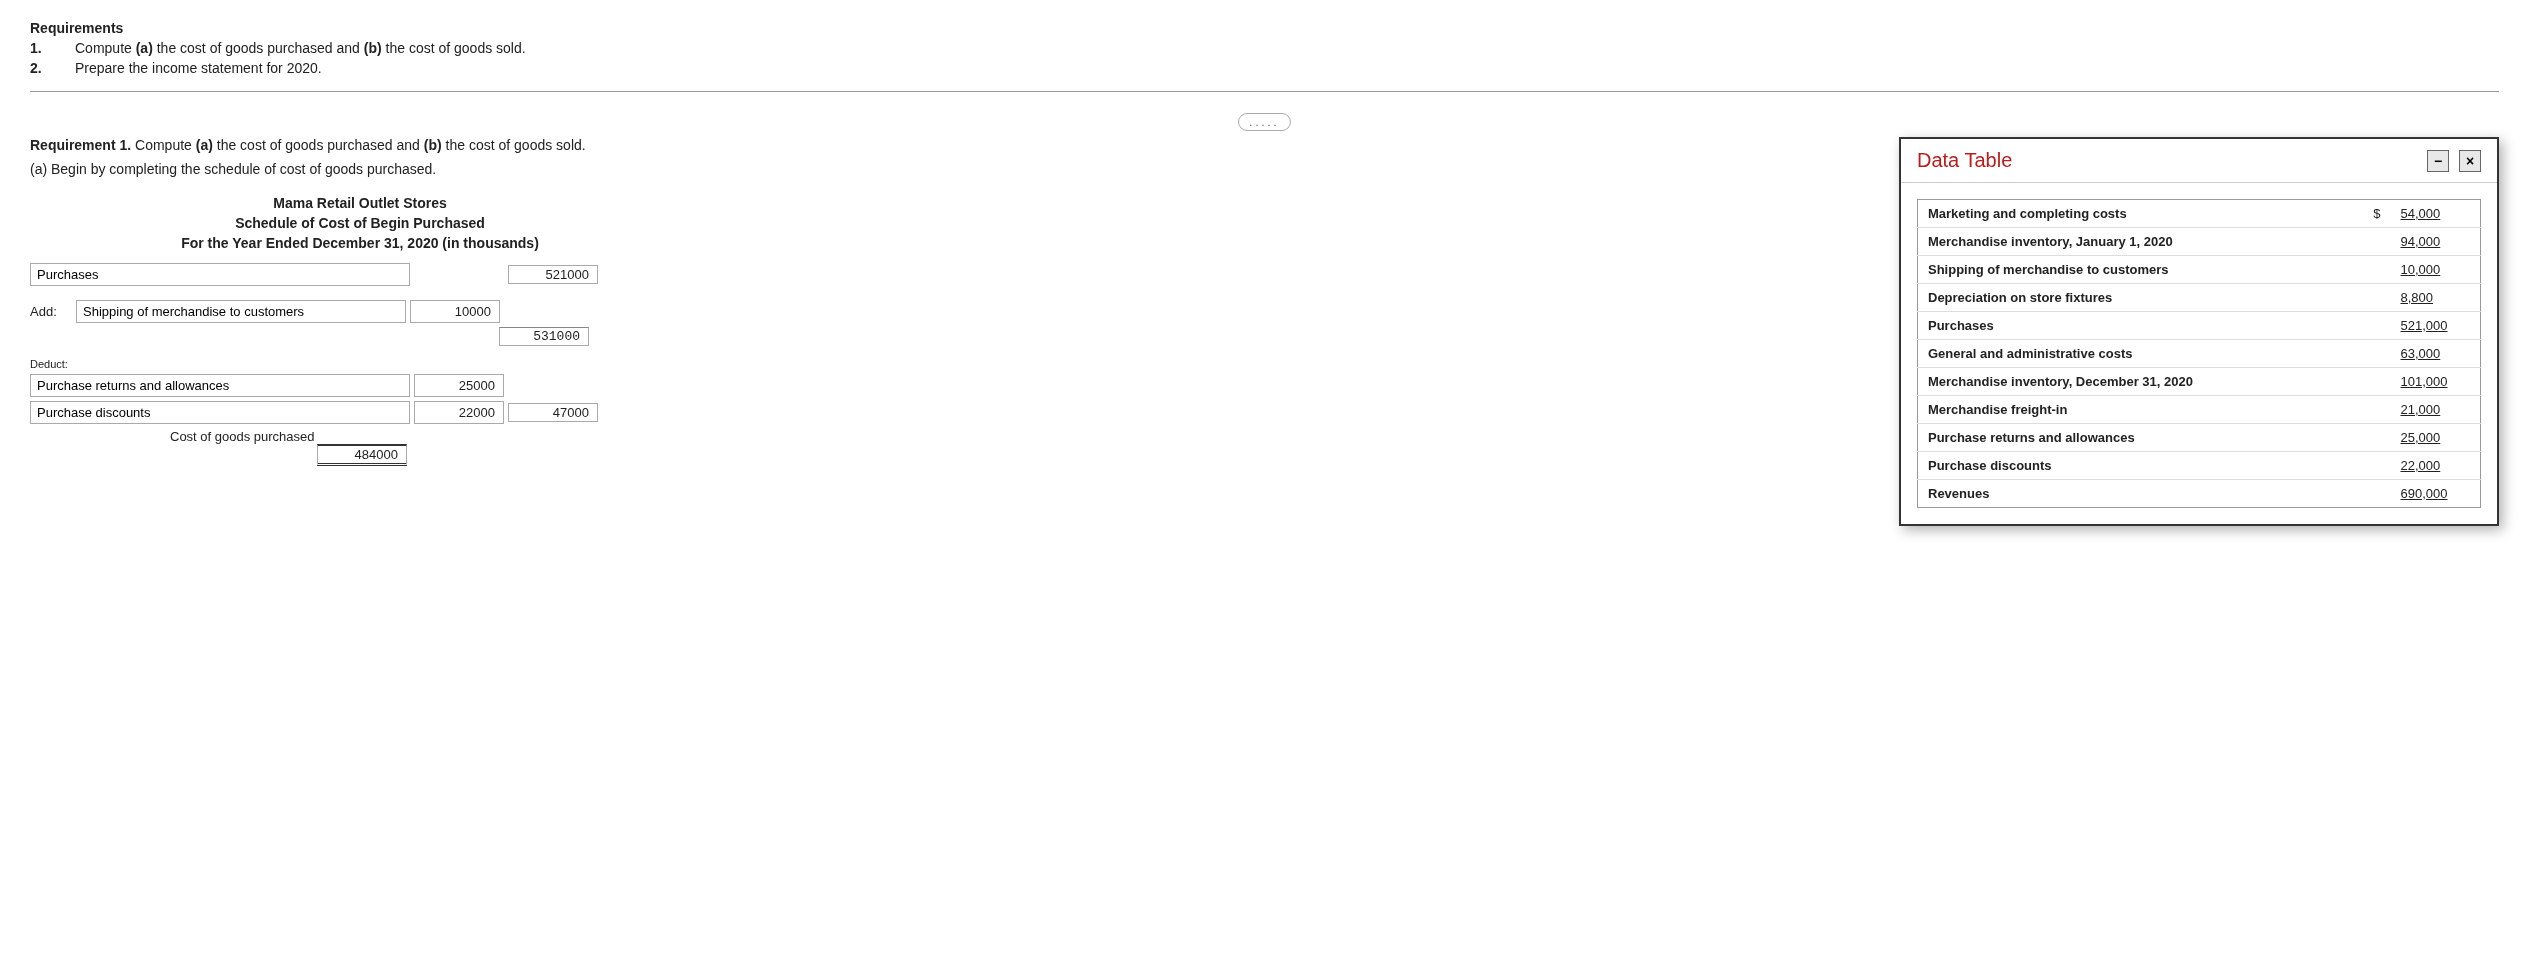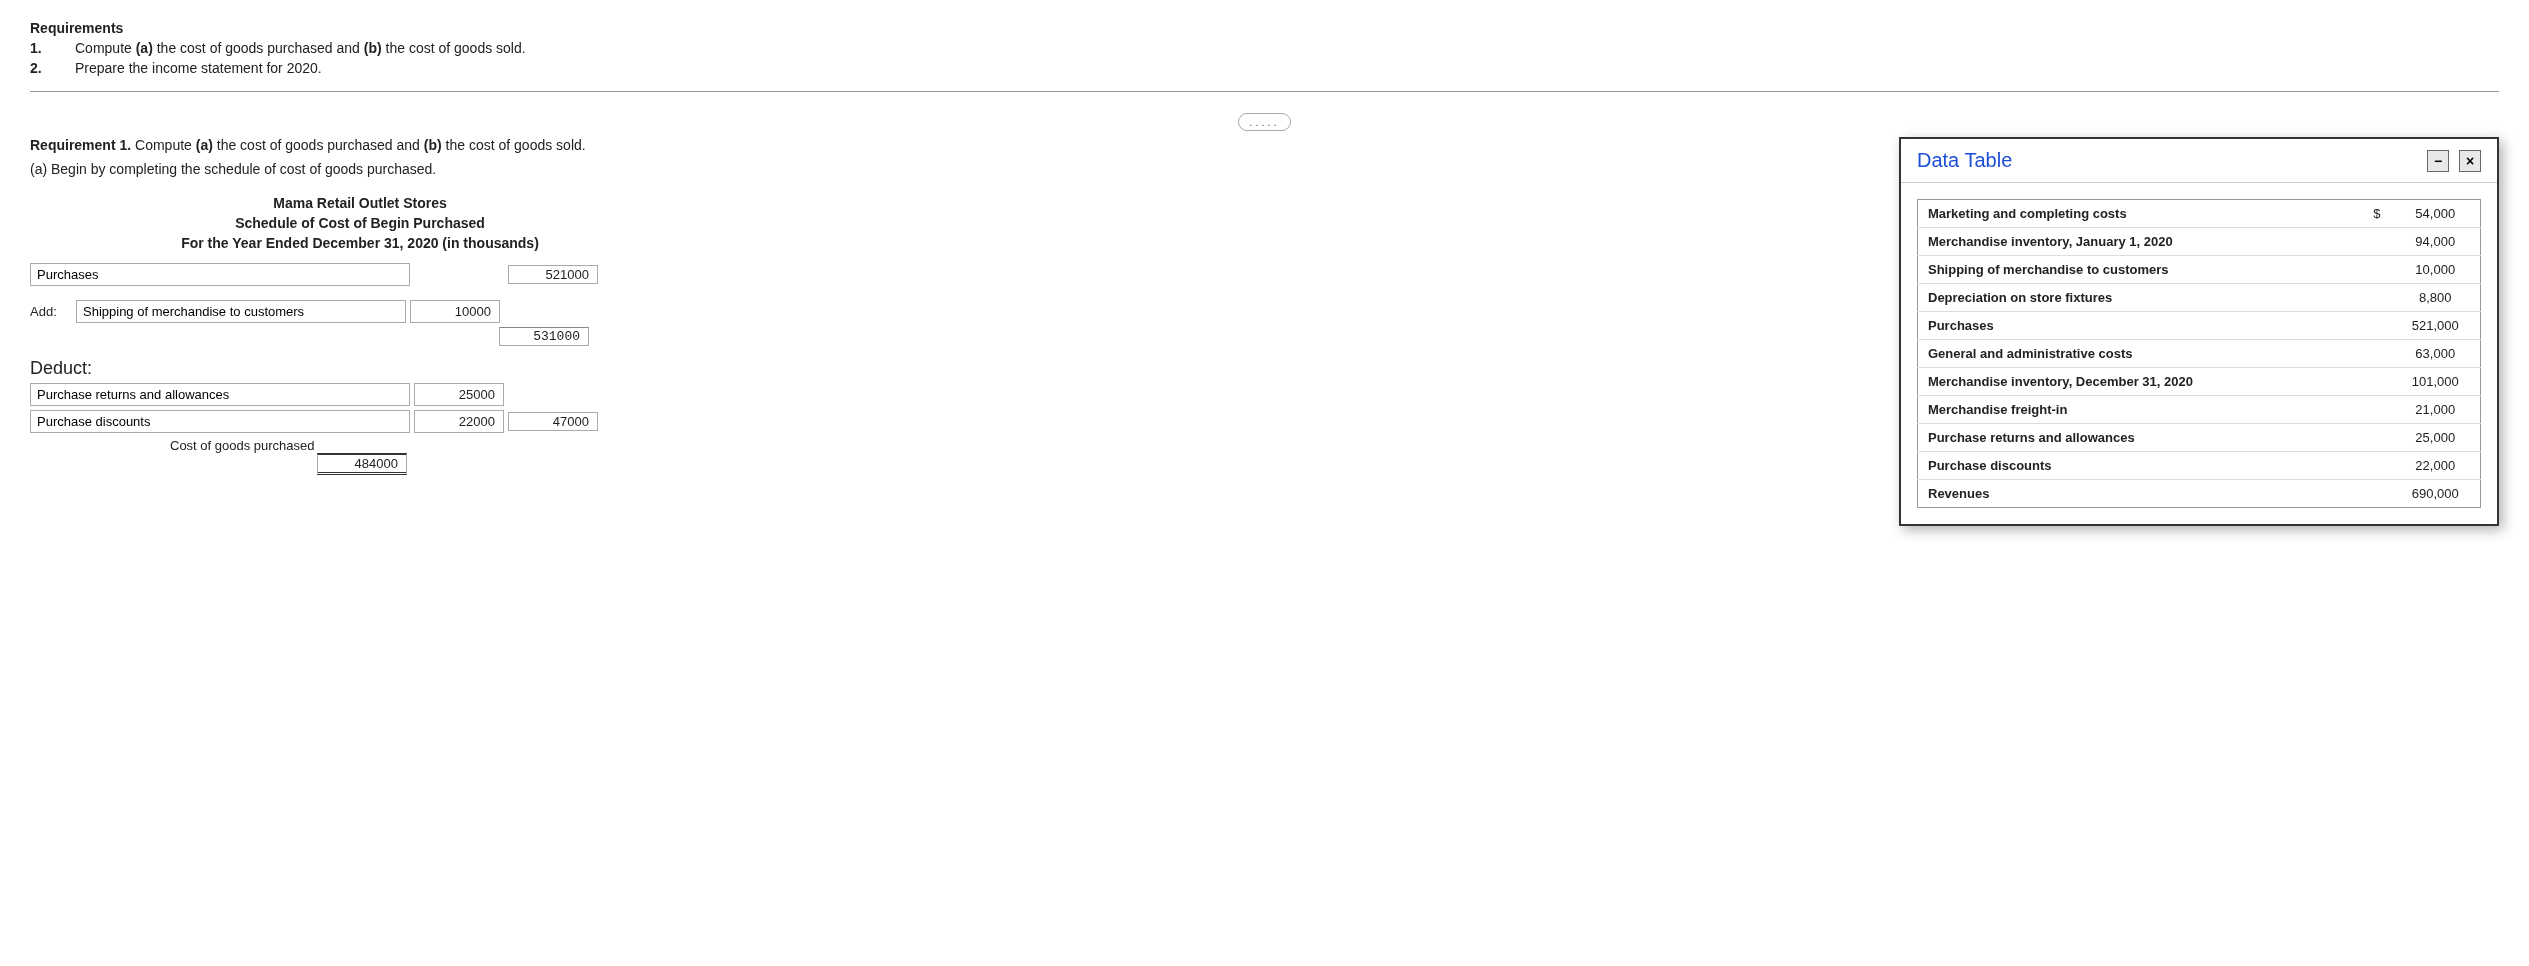--- a/index.html
+++ b/index.html
@@ -89,21 +89,21 @@
     .popup-header {
       display: flex;
       align-items: center;
       justify-content: space-between;
       padding: 10px 16px;
       border-bottom: 1px solid #ccc;
     }
     .popup-title {
       font-size: 20px;
       font-weight: normal;
-      color: #1d4ed8;
+      color: #b91c1c;
     }
     .popup-controls {
       display: flex;
       gap: 10px;
     }
     .popup-btn {
       width: 22px;
       height: 22px;
       border: 1px solid #666;
       background: #e8e8e8;
@@ -134,22 +134,23 @@
       border-bottom: none;
     }
     .dt-label {
       font-weight: bold;
     }
     .dt-symbol {
       text-align: center;
       width: 20px;
     }
     .dt-value {
-      text-align: center;
+      text-align: left;
       width: 90px;
+      text-decoration: underline;
     }
     .connector-area {
       position: relative;
       height: 30px;
       display: flex;
       align-items: center;
       justify-content: center;
     }
     .schedule-row {
       display: flex;
@@ -183,21 +184,21 @@
     }
     .sched-num-empty {
       width: 90px;
       margin-left: 4px;
     }
     .inline-label {
       font-size: 13px;
       margin-right: 6px;
     }
     .deduct-label {
-      font-size: 18px;
+      font-size: 11px;
       margin-bottom: 4px;
       margin-top: 10px;
     }
     .cost-label {
       font-size: 13px;
       margin-top: 6px;
     }
   </style>
 </head>
 <body>

